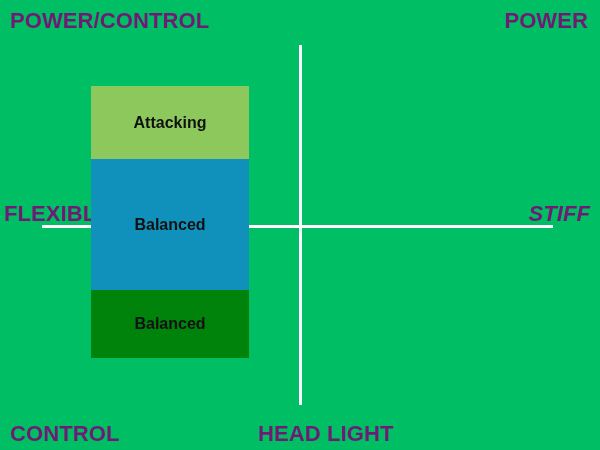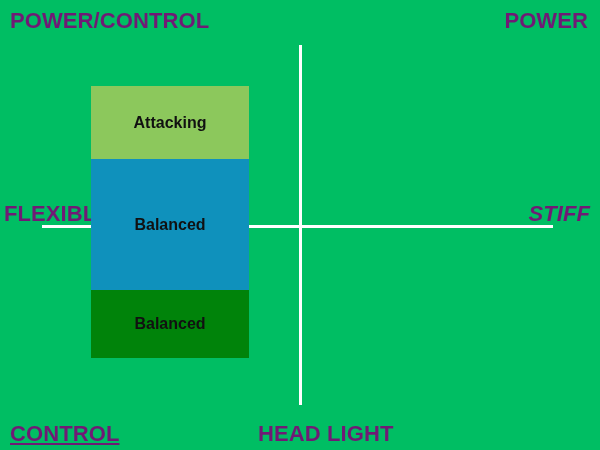--- a/index.html
+++ b/index.html
@@ -54,21 +54,21 @@
     font-weight: bold;
     letter-spacing: 0.1px;
     white-space: nowrap;
     line-height: 1;
   }
   .lbl-top-left     { left: 10px;  top: 10px; }
   .lbl-top-center   { left: 243px; top: 10px; }
   .lbl-top-right    { right: 12px; top: 10px; margin-left: 40px; }
   .lbl-mid-left     { left: 4px;   top: 203px; }
   .lbl-mid-right    { right: 10px; top: 203px; font-style: italic; }
-  .lbl-bottom-left  { left: 10px;  top: 423px; text-decoration: underline; }
+  .lbl-bottom-left  { left: 10px;  top: 423px; }
   .lbl-bottom-center{ left: 258px; top: 423px; }
   .lbl-bottom-right { right: 12px; top: 423px; }
 
   
   .style-stack {
     position: absolute;
     left: 91px;
     top: 86px;
     width: 158px;
     height: 272px;

